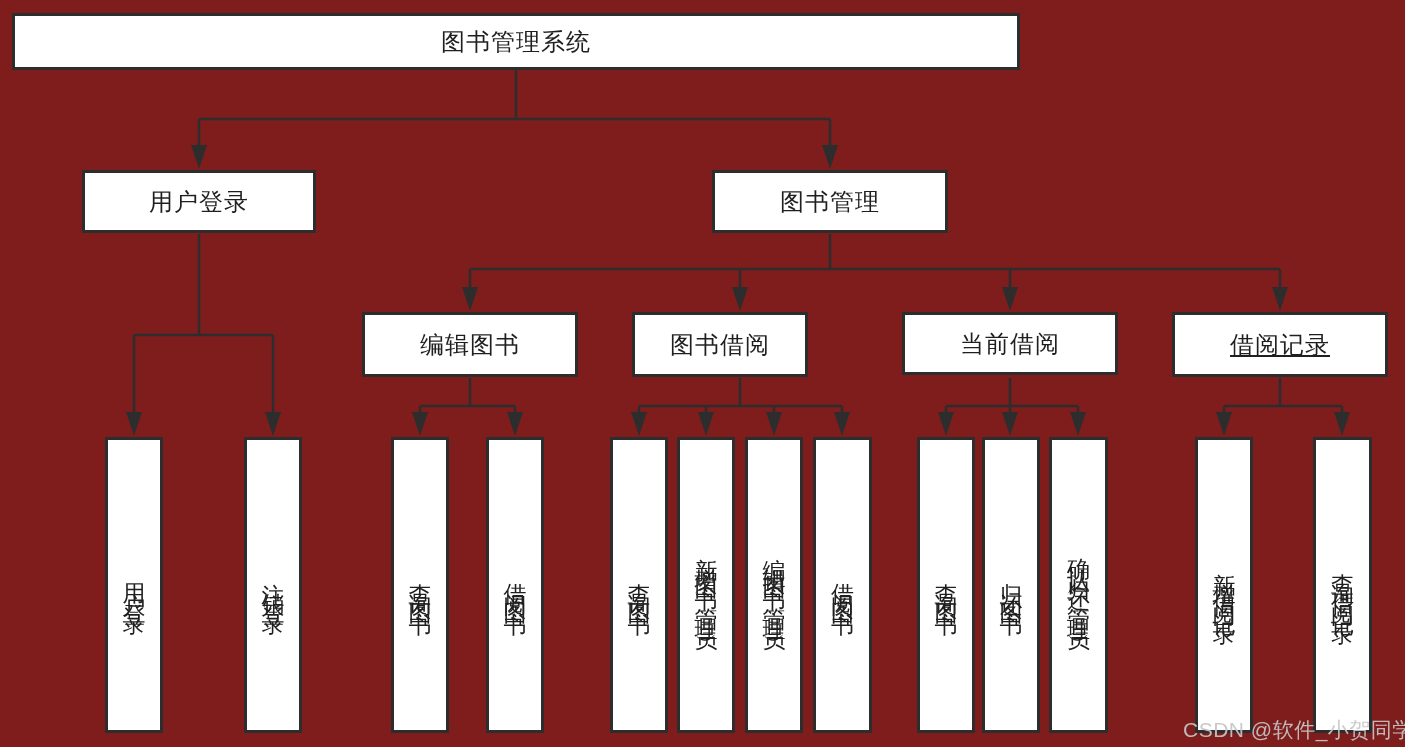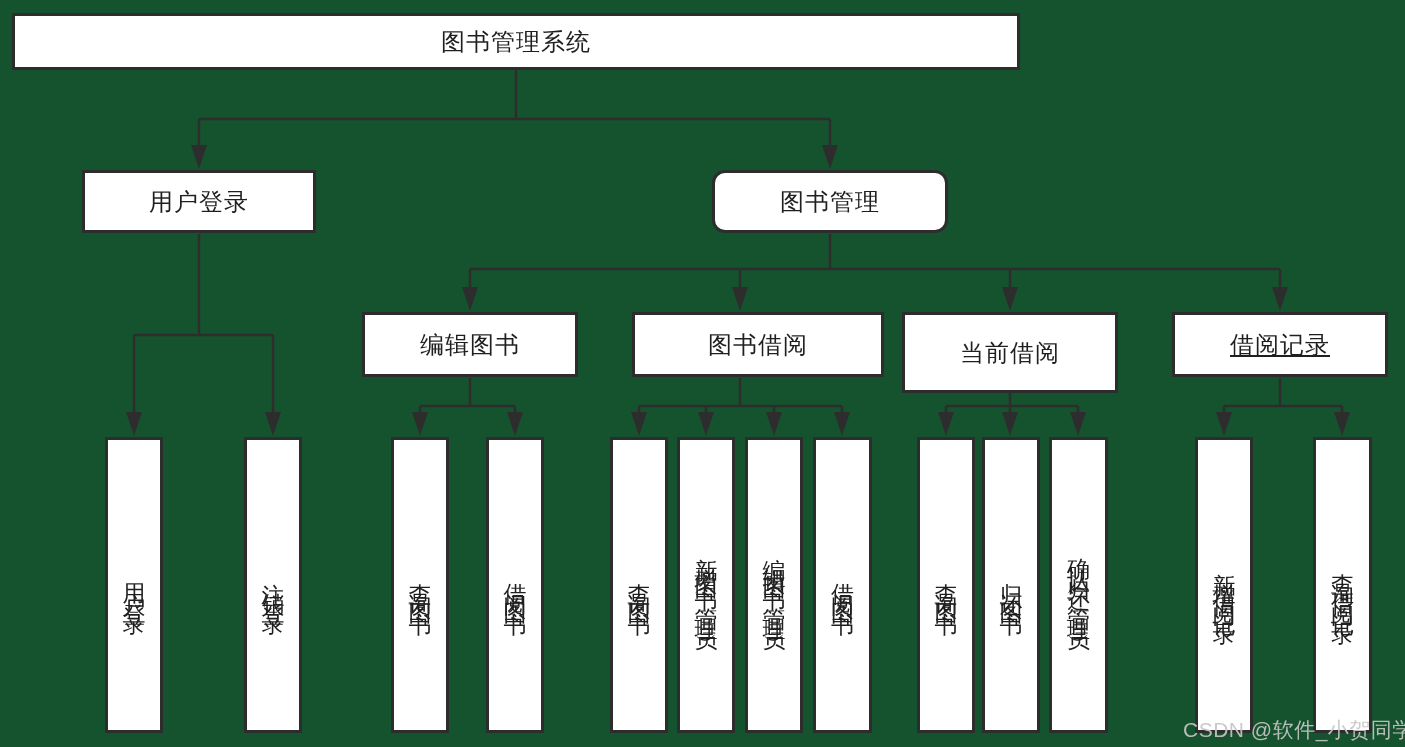--- a/index.html
+++ b/index.html
@@ -1,20 +1,20 @@
 <!DOCTYPE html>
 <html><head>
 <meta charset="utf-8">
 <style>
   html, body { margin: 0; padding: 0; background: #ffffff; }
   .canvas {
     position: relative;
     width: 1405px;
     height: 747px;
-    background: #14532d;
+    background: #7f1d1d;
     font-family: "Liberation Sans", sans-serif;
     overflow: hidden;
   }
   svg.connectors {
     position: absolute;
     left: 0; top: 0;
     width: 1405px; height: 747px;
   }
   .node {
     position: absolute;
@@ -24,24 +24,24 @@
     display: flex;
     align-items: center;
     justify-content: center;
     font-size: 24px;
     letter-spacing: 1px;
     color: #1f1f1f;
     white-space: nowrap;
   }
   .root  { left: 12px;  top: 13px;  width: 1008px; height: 57px; }
   .b-user{ left: 82px;  top: 170px; width: 234px;  height: 63px; }
-  .b-book{ left: 712px; top: 170px; width: 236px;  height: 63px; border-radius: 13px; }
+  .b-book{ left: 712px; top: 170px; width: 236px;  height: 63px; }
   .g1 { left: 362px;  top: 312px; width: 216px; height: 65px; }
-  .g2 { left: 632px;  top: 312px; width: 252px; height: 65px; }
-  .g3 { left: 902px;  top: 312px; width: 216px; height: 81px; }
+  .g2 { left: 632px;  top: 312px; width: 176px; height: 65px; }
+  .g3 { left: 902px;  top: 312px; width: 216px; height: 63px; }
   .g4 { left: 1172px; top: 312px; width: 216px; height: 65px; text-decoration: underline; }
   .leaf {
     position: absolute;
     top: 437px;
     width: 58px;
     height: 296px;
     box-sizing: border-box;
     background: #ffffff;
     border: 3px solid #2d2d2d;
     display: flex;

